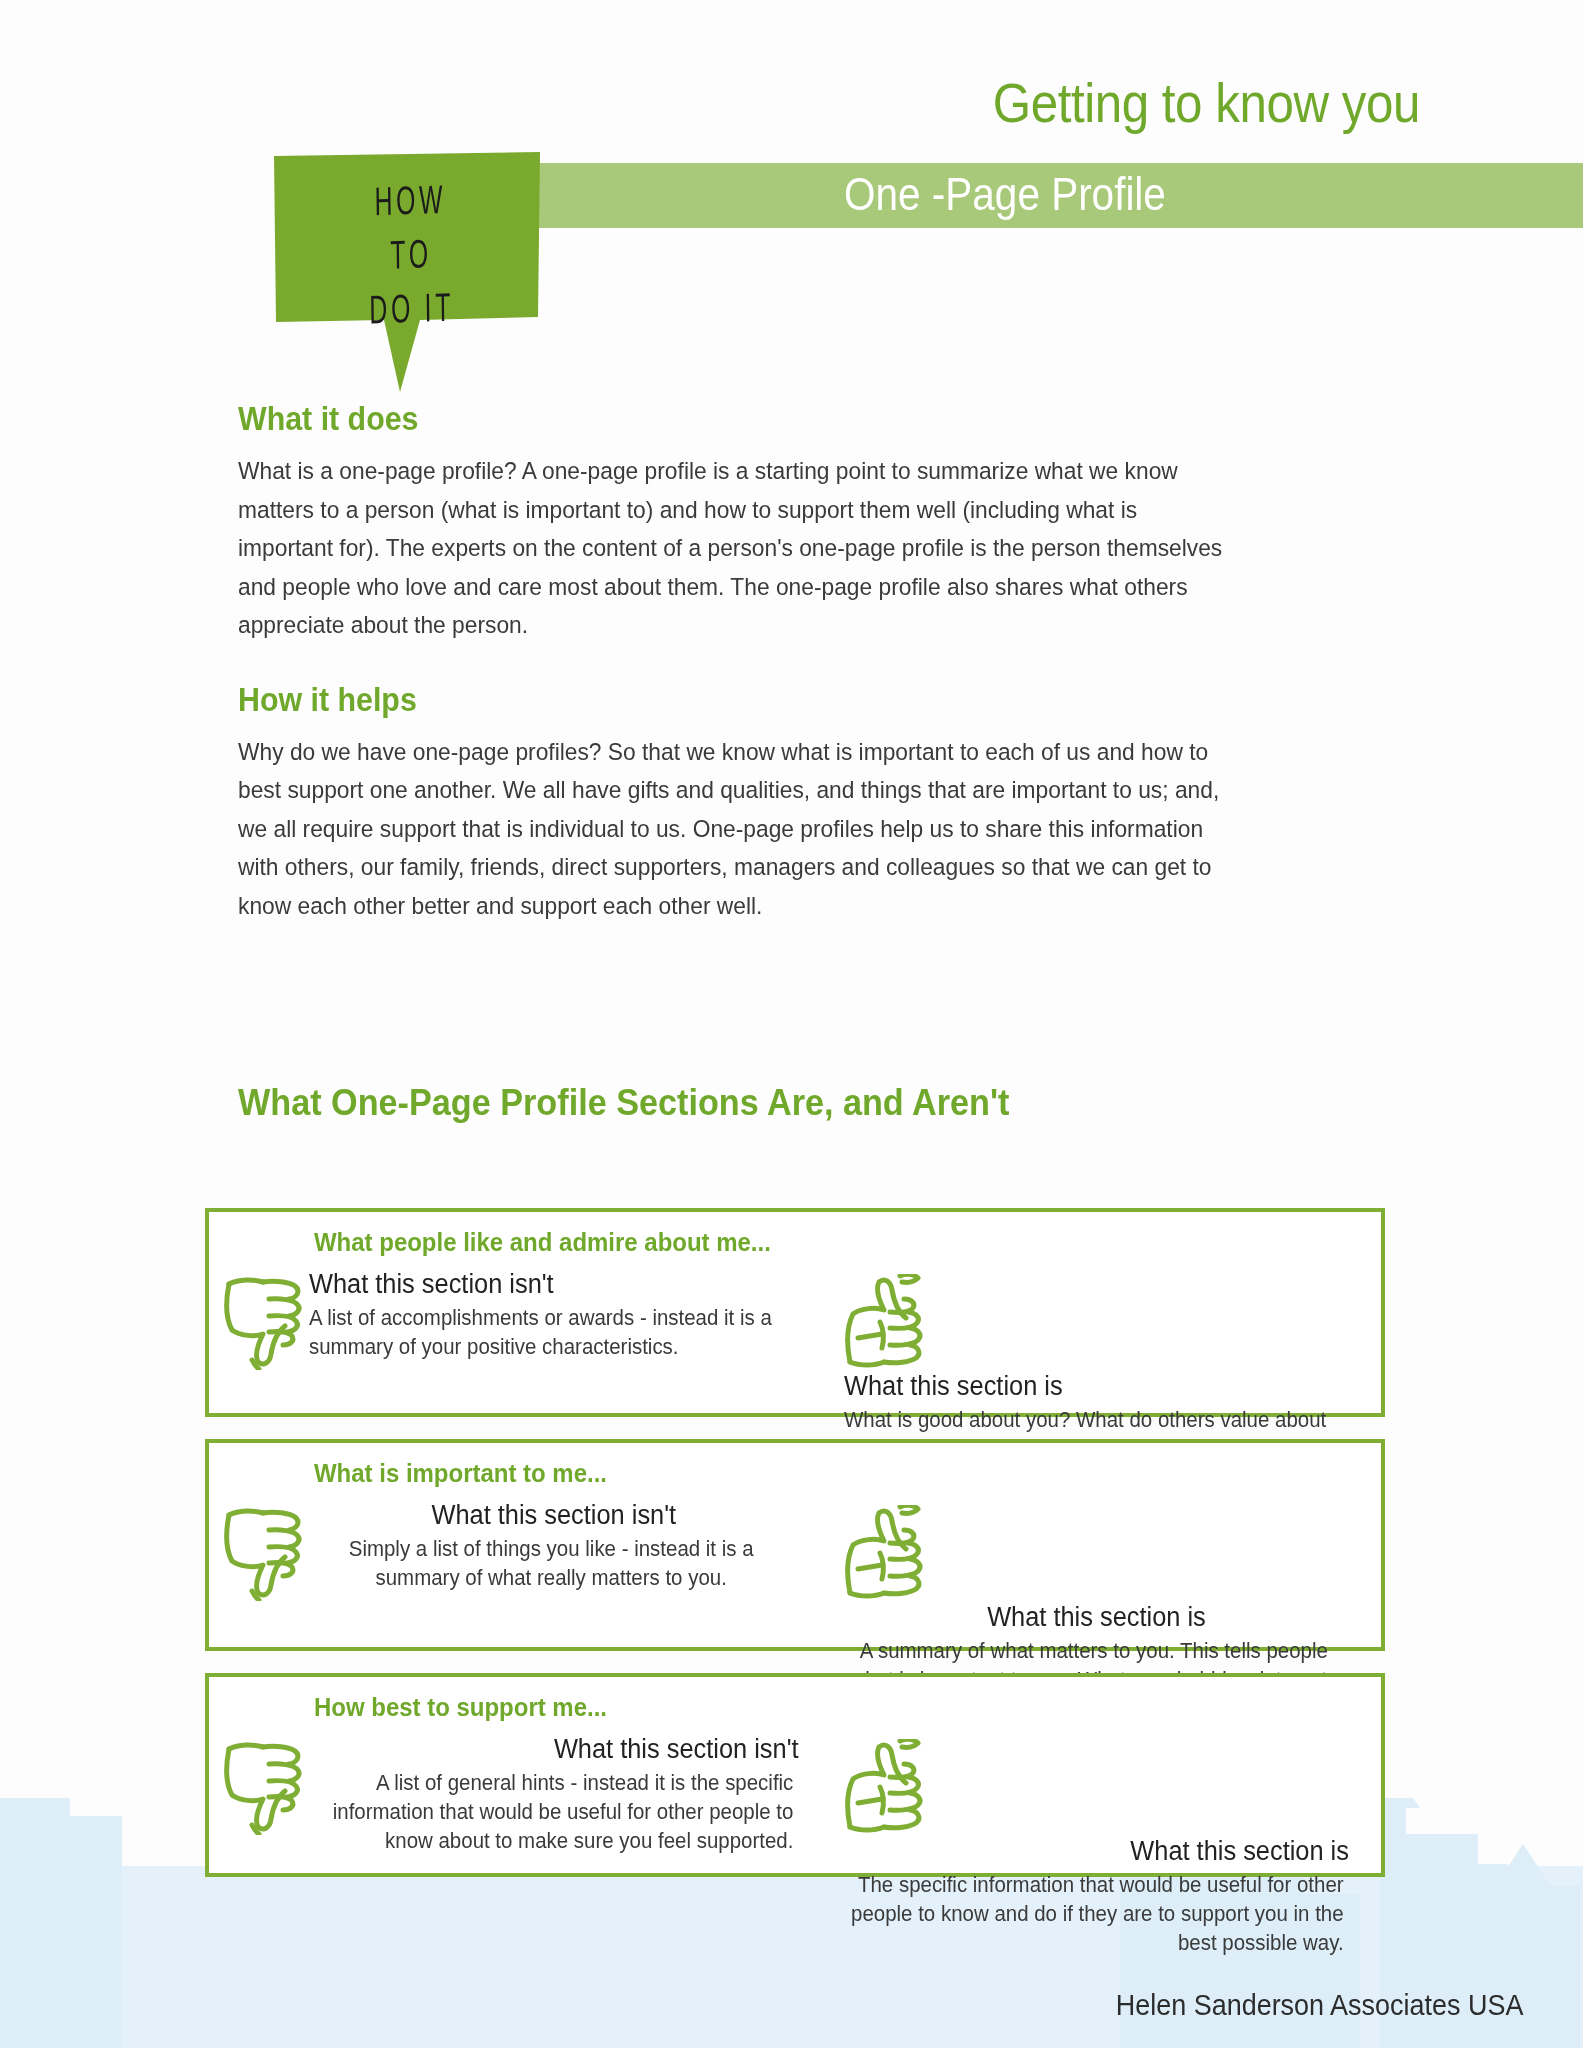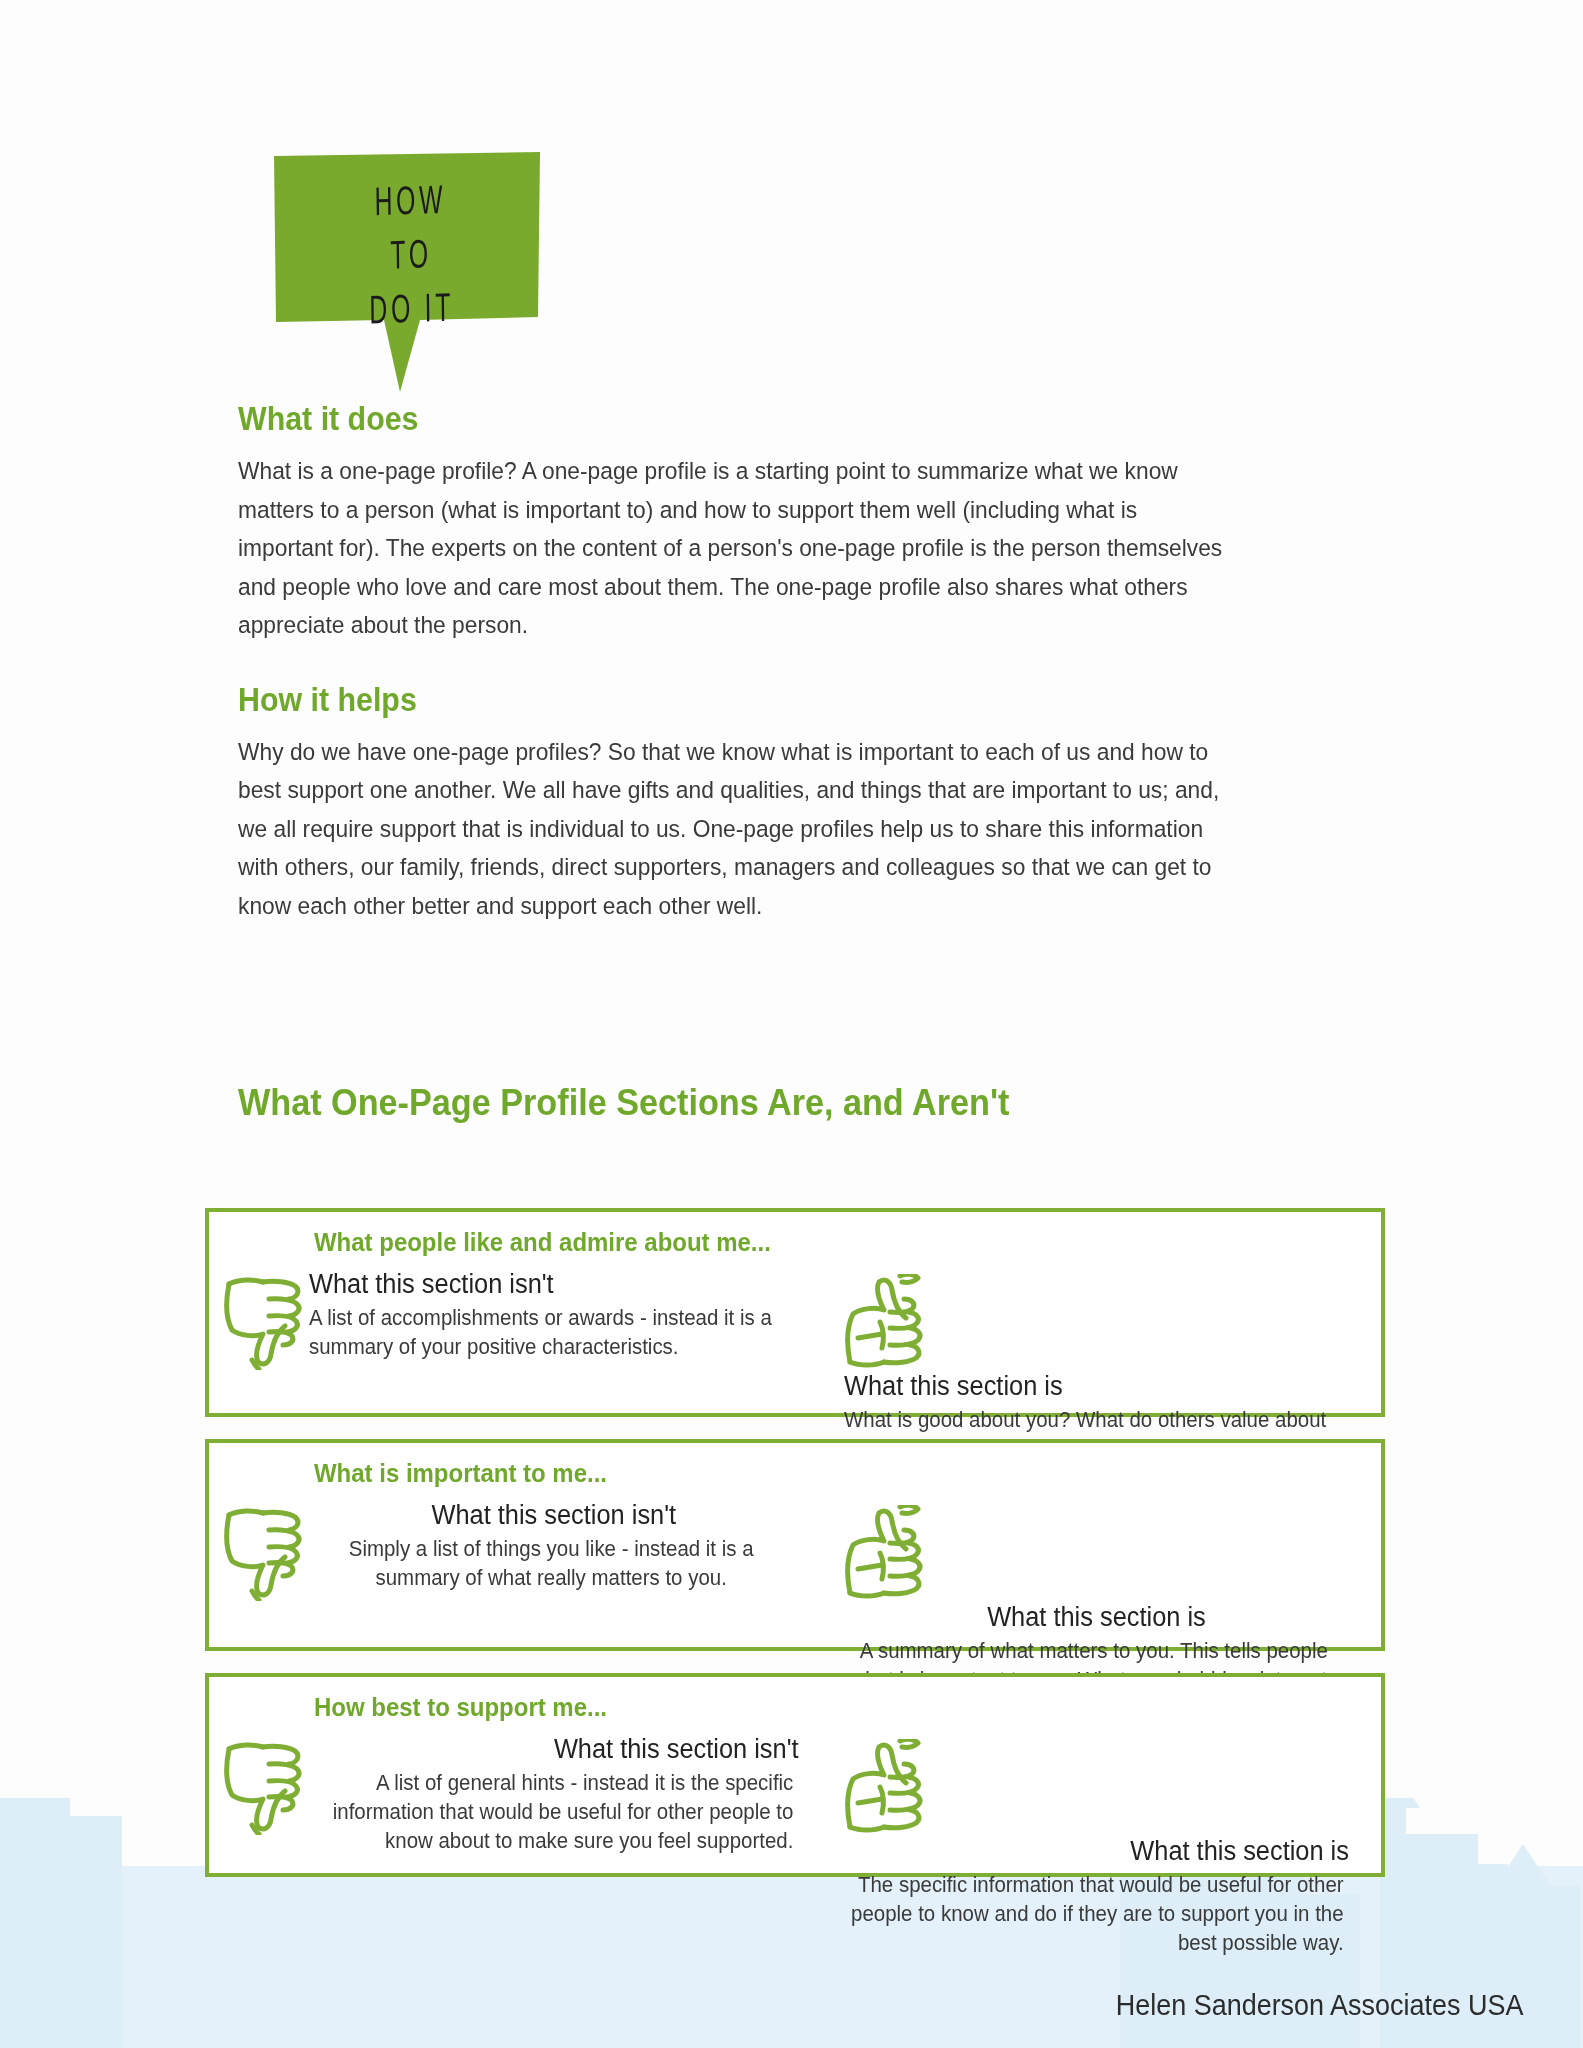--- a/index.html
+++ b/index.html
@@ -250,20 +250,25 @@
         <polygon points="1523,46 1552,90 1494,90"></polygon>
         <rect x="1508" y="88" width="72" height="162"></rect>
         <rect x="1120" y="46" width="86" height="204"></rect>
         <rect x="1206" y="78" width="58" height="172"></rect>
         <rect x="1264" y="58" width="40" height="192"></rect>
         <rect x="1304" y="96" width="56" height="154"></rect>
       </g>
     </svg>
   </div>
 
+  <div class="header">
+    <div class="main-title">Getting to know you</div>
+    <div class="subtitle-bar"></div>
+    <div class="subtitle-text">One -Page Profile</div>
+  </div>
 
   <div class="howto-badge">
     <svg width="270" height="250" viewBox="0 0 270 250" xmlns="http://www.w3.org/2000/svg">
       <path d="M2,4 L268,0 L266,165 L148,168 L128,240 L112,168 L4,170 Z" fill="#7aaa2d"></path>
     </svg>
   </div>
   <div class="howto-label">
     <div>HOW TO</div>
     <div>DO IT</div>
   </div>

